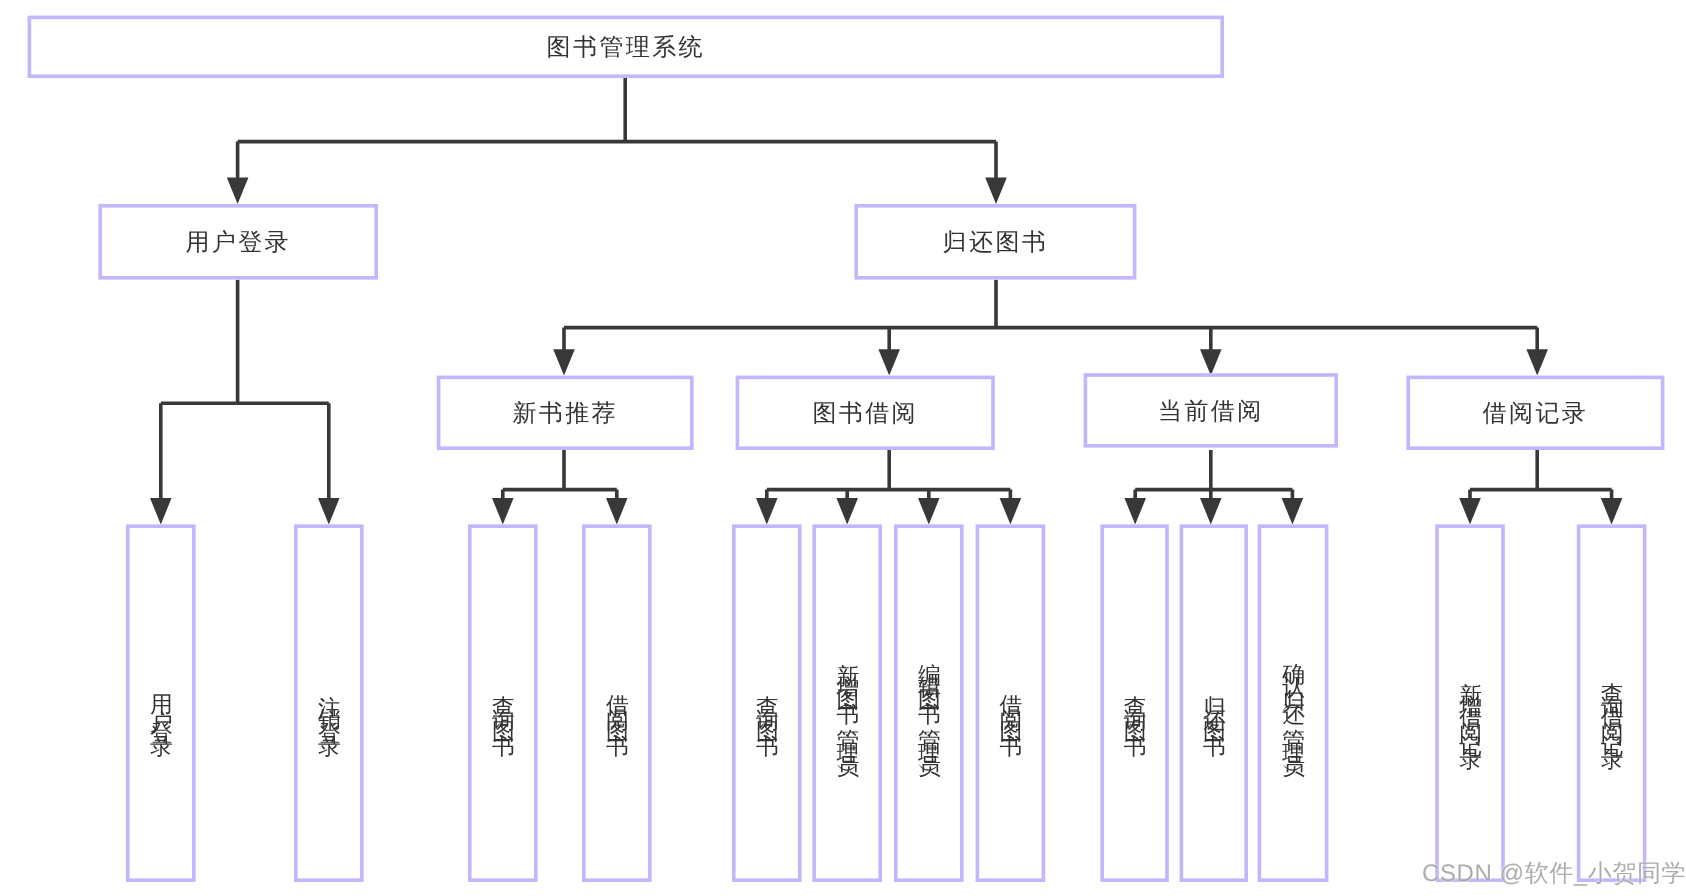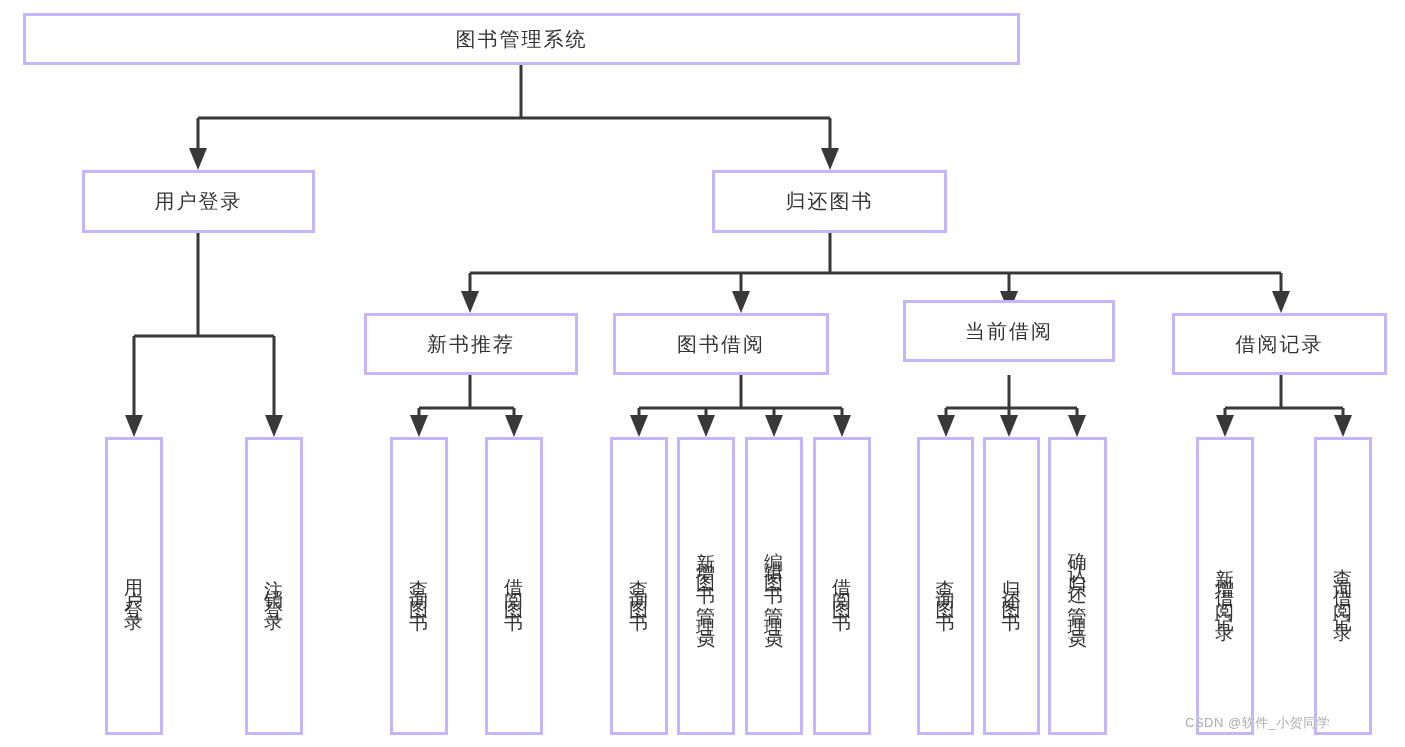--- a/index.html
+++ b/index.html
@@ -42,21 +42,21 @@
     writing-mode: vertical-rl;
     text-orientation: mixed;
     font-size: 19px;
     letter-spacing: 11px;
     line-height: 1;
   }
   .watermark {
     position: absolute;
     left: 1185px;
     top: 714px;
-    font-size: 13px;
+    font-size: 20px;
     letter-spacing: 0.5px;
     color: rgba(168, 168, 168, 0.95);
     text-shadow: 0 0 2px #ffffff;
     white-space: nowrap;
     z-index: 5;
   }
   svg path {
     stroke: #383838;
     stroke-width: 3;
     fill: none;
@@ -121,21 +121,21 @@
     </g>
   </svg>
 
   <div class="node h" style="left:23px; top:13px; width:997px; height:52px;">图书管理系统</div>
 
   <div class="node h" style="left:82px; top:170px; width:233px; height:63px;">用户登录</div>
   <div class="node h" style="left:712px; top:170px; width:235px; height:63px;">归还图书</div>
 
   <div class="node h" style="left:364px; top:313px; width:214px; height:62px;">新书推荐</div>
   <div class="node h" style="left:613px; top:313px; width:216px; height:62px;">图书借阅</div>
-  <div class="node h" style="left:903px; top:300px; width:212px; height:62px;">当前借阅</div>
+  <div class="node h" style="left:903px; top:311px; width:212px; height:62px;">当前借阅</div>
   <div class="node h" style="left:1172px; top:313px; width:215px; height:62px;text-align:center;">借阅记录</div>
 
   <div class="node v" style="left:105px; top:437px; width:58px; height:298px;">用户登录</div>
   <div class="node v" style="left:245px; top:437px; width:58px; height:298px;">注销登录</div>
 
   <div class="node v" style="left:390px; top:437px; width:58px; height:298px;">查询图书</div>
   <div class="node v" style="left:485px; top:437px; width:58px; height:298px;">借阅图书</div>
 
   <div class="node v" style="left:610px; top:437px; width:58px; height:298px;">查询图书</div>
   <div class="node v" style="left:677px; top:437px; width:58px; height:298px;">新增图书（管理员）</div>

